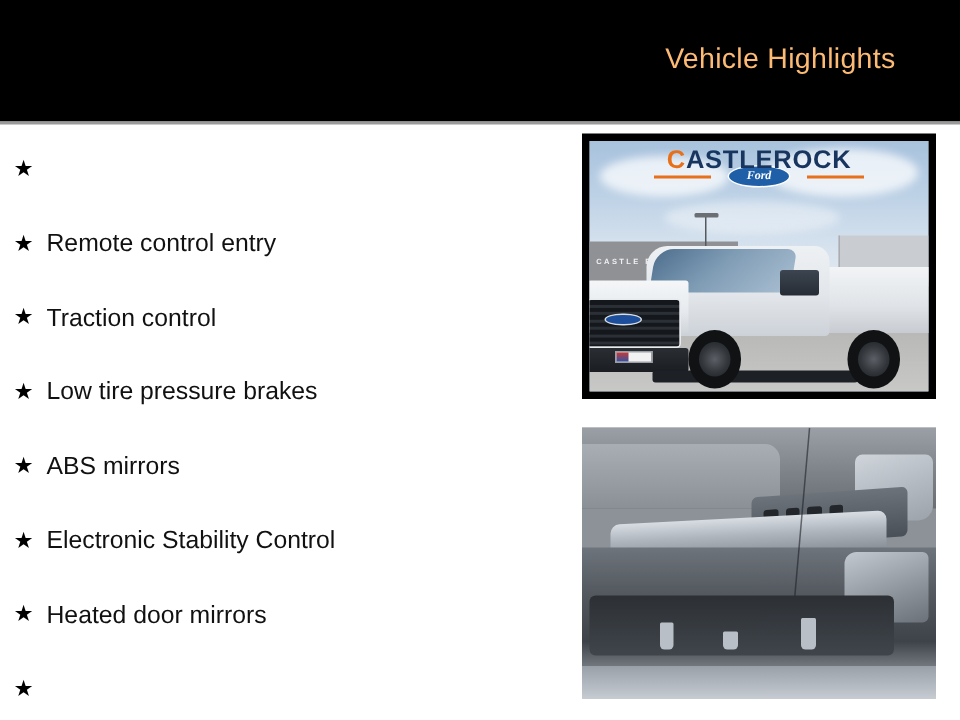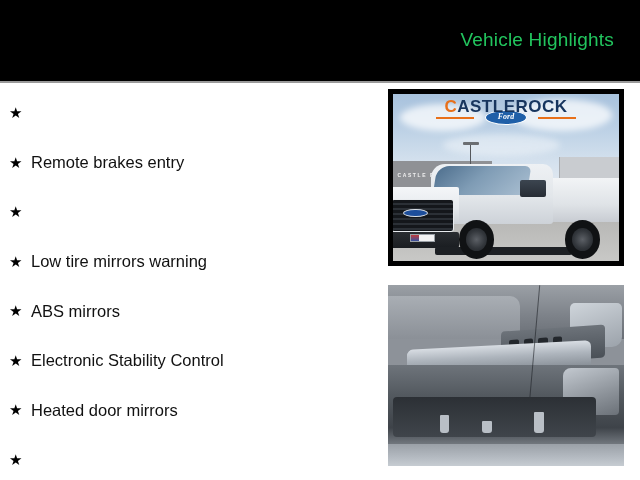--- a/index.html
+++ b/index.html
@@ -20,23 +20,23 @@
     position: absolute;
     left: 0;
     top: 0;
     width: 640px;
     height: 81px;
     background: #000000;
     box-sizing: border-box;
   }
   .header-title {
     position: absolute;
-    right: 26px;
+    right: 43px;
     top: 29px;
-    color: #22c55e;
+    color: #fdba74;
     font-size: 19px;
     font-weight: 400;
     letter-spacing: 0.2px;
     white-space: nowrap;
   }
   .header-rule {
     position: absolute;
     left: 0;
     top: 81px;
     width: 640px;
@@ -428,30 +428,31 @@
 <div class="header-rule"></div>
 
 <div class="highlights-list">
 
   <div class="bullet-row">
     <span class="bullet-star">★</span>
   </div>
 
   <div class="bullet-row">
     <span class="bullet-star">★</span>
-    <span class="bullet-text">Remote brakes entry</span>
-  </div>
-
-  <div class="bullet-row">
-    <span class="bullet-star">★</span>
-  </div>
-
-  <div class="bullet-row">
-    <span class="bullet-star">★</span>
-    <span class="bullet-text">Low tire mirrors warning</span>
+    <span class="bullet-text">Remote control entry</span>
+  </div>
+
+  <div class="bullet-row">
+    <span class="bullet-star">★</span>
+    <span class="bullet-text">Traction control</span>
+  </div>
+
+  <div class="bullet-row">
+    <span class="bullet-star">★</span>
+    <span class="bullet-text">Low tire pressure brakes</span>
   </div>
 
   <div class="bullet-row">
     <span class="bullet-star">★</span>
     <span class="bullet-text">ABS mirrors</span>
   </div>
 
   <div class="bullet-row">
     <span class="bullet-star">★</span>
     <span class="bullet-text">Electronic Stability Control</span>

